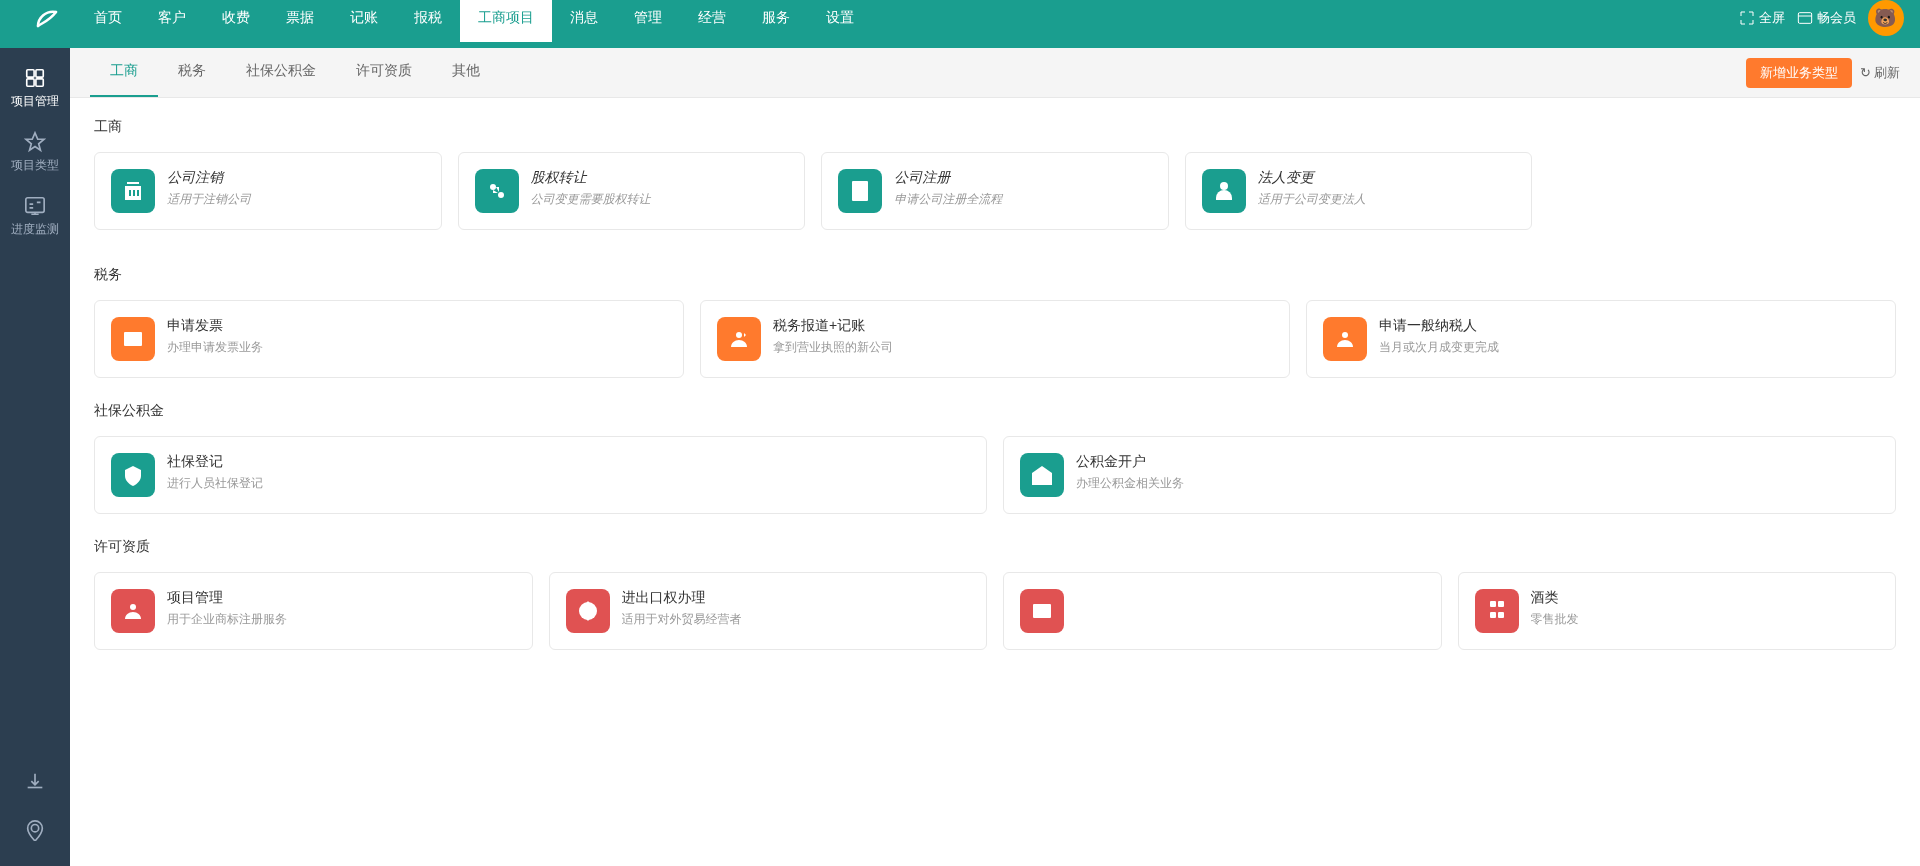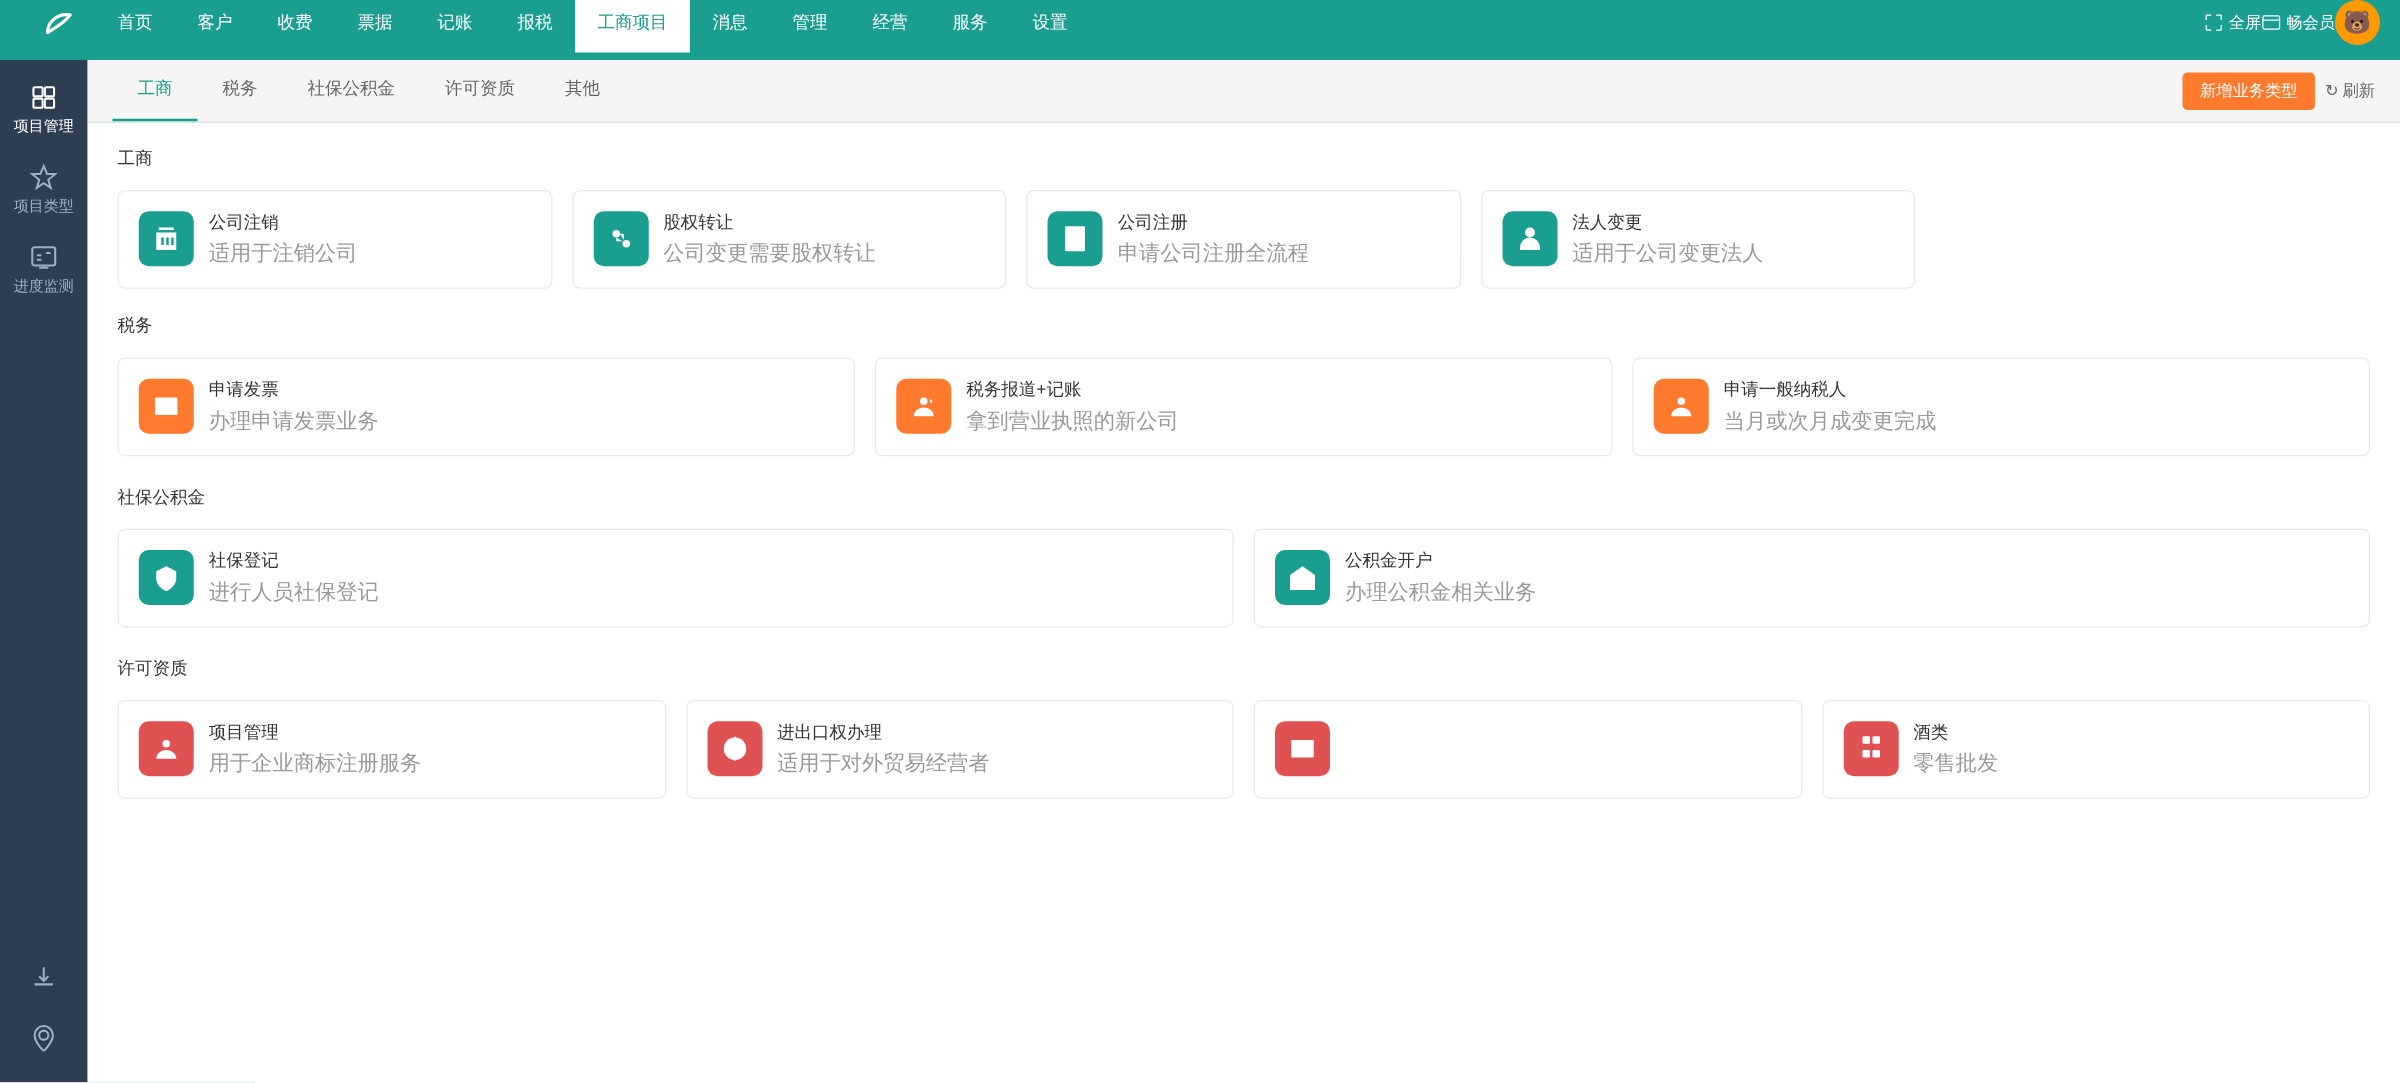--- a/index.html
+++ b/index.html
@@ -38,20 +38,21 @@
       white-space: nowrap;
     }
     .top-nav-item.active {
       background: #fff;
       color: #1a9e8f;
       border-radius: 4px 4px 0 0;
     }
     .top-nav-right {
       display: flex;
       align-items: center;
+      gap: 12px;
       padding-right: 16px;
       color: #fff;
       font-size: 13px;
     }
     .top-nav-right-item {
       display: flex;
       align-items: center;
       gap: 4px;
       cursor: pointer;
     }
@@ -194,21 +195,22 @@
       color: #333;
       margin-bottom: 16px;
       font-weight: 500;
     }
 
     
     .cards-grid {
       display: grid;
       grid-template-columns: repeat(5, 1fr);
       gap: 16px;
-      margin-bottom: 21px;
+      margin-bottom: 36px;
+      font-style: italic;
     }
     .cards-grid-3 {
       display: grid;
       grid-template-columns: repeat(3, 1fr);
       gap: 16px;
       margin-bottom: 24px;
     }
     .cards-grid-2 {
       display: grid;
       grid-template-columns: repeat(2, 1fr);
@@ -252,21 +254,21 @@
     .card-title {
       font-size: 14px;
       color: #333;
       font-weight: 500;
       margin-bottom: 4px;
       white-space: nowrap;
       overflow: hidden;
       text-overflow: ellipsis;
     }
     .card-desc {
-      font-size: 17px;
+      font-size: 12px;
       color: #999;
       white-space: nowrap;
       overflow: hidden;
       text-overflow: ellipsis;
     }
 
     
     .scroll-content::-webkit-scrollbar { width: 6px; }
     .scroll-content::-webkit-scrollbar-track { background: #f1f1f1; }
     .scroll-content::-webkit-scrollbar-thumb { background: #ccc; border-radius: 3px; }

